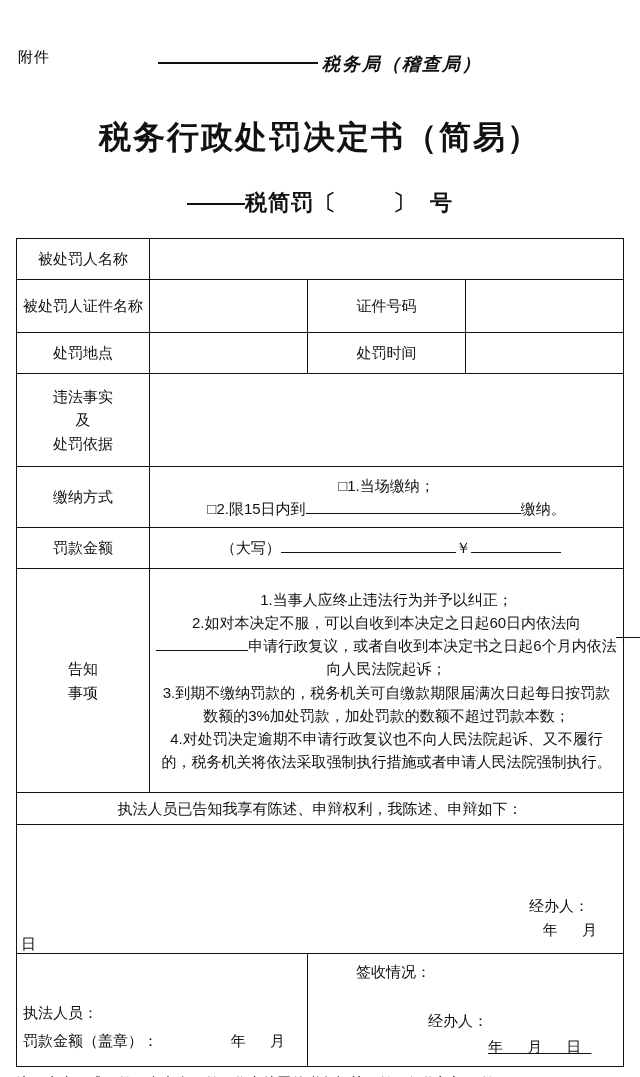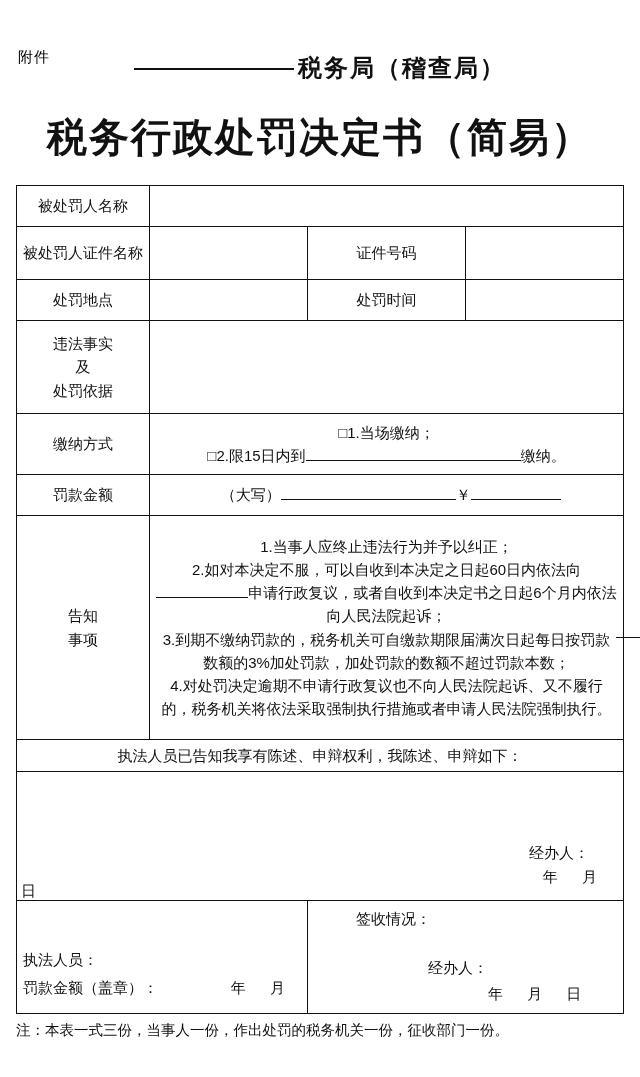--- a/index.html
+++ b/index.html
@@ -25,38 +25,39 @@
   .attach {
     position: absolute;
     top: -4px;
     left: 18px;
     font-size: 15px;
     color: #000000;
     letter-spacing: 1px;
   }
   .title-line1 {
     text-align: center;
-    font-size: 24px;
+    font-size: 18px;
     font-weight: bold;
     margin-top: 52px;
     letter-spacing: 2px;
     white-space: nowrap;
+    font-style: italic;
   }
   .title-line1 .blank {
     display: inline-block;
     width: 160px;
     border-bottom: 2px solid #111;
     vertical-align: 6px;
     margin-right: 4px;
   }
   .title-line2 {
     text-align: center;
-    font-size: 40px;
+    font-size: 32px;
     font-weight: bold;
-    margin-top: 26px;
+    margin-top: 40px;
     letter-spacing: 2px;
   }
   .title-line3 {
     text-align: center;
     font-size: 22px;
     font-weight: bold;
     margin-top: 28px;
     letter-spacing: 1px;
     white-space: nowrap;
   }
@@ -175,21 +176,21 @@
   .sig-left .l2 { position: absolute; left: 6px; bottom: 14px; }
   .sig-left .l3 { position: absolute; right: 12px; bottom: 14px; letter-spacing: 10px; }
   .sig-right {
     height: 104px;
     position: relative;
     font-size: 15px;
     vertical-align: top;
   }
   .sig-right .r1 { position: absolute; left: 48px; top: 6px; }
   .sig-right .r2 { position: absolute; left: 120px; bottom: 34px; }
-  .sig-right .r3 { position: absolute; left: 180px; bottom: 8px; letter-spacing: 10px; }
+  .sig-right .r3 { position: absolute; left: 180px; bottom: 8px; letter-spacing: 10px; text-decoration: underline; }
   .footnote {
     font-size: 14.5px;
     margin-top: 6px;
     line-height: 1.4;
   }
   .stray-line {
     position: absolute;
     right: 0;
     top: 585px;
     width: 24px;
@@ -202,20 +203,23 @@
 <div class="page">
 
   <div class="attach">附件</div>
 
   <div class="title-line1">
     <span class="blank"></span><span>税务局（稽查局）</span>
   </div>
 
   <div class="title-line2">税务行政处罚决定书（简易）</div>
 
+  <div class="title-line3">
+    <span class="blank-s"></span><span>税简罚〔</span><span class="gap"></span><span>〕</span>&nbsp;&nbsp;<span>号</span>
+  </div>
 
   <div class="stray-line"></div>
 
   <table class="form">
     <tbody>
         <tr>
       <td class="lbl h32">被处罚人名称</td>
       <td class="h32" colspan="3"></td>
     </tr>
     <tr>

